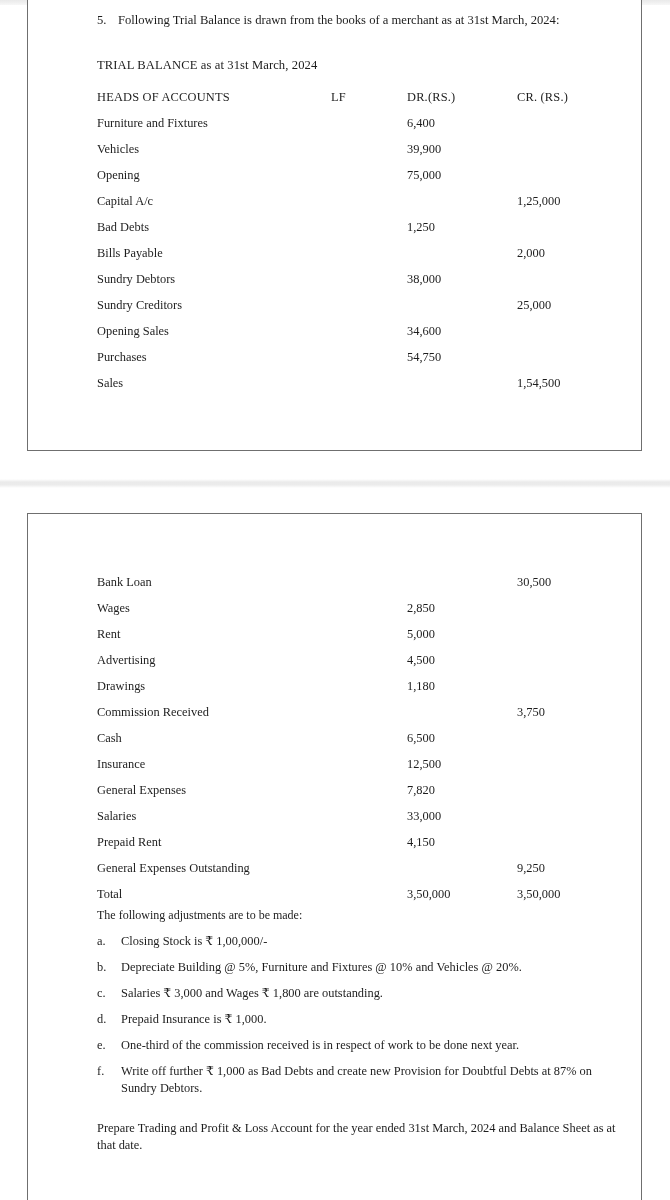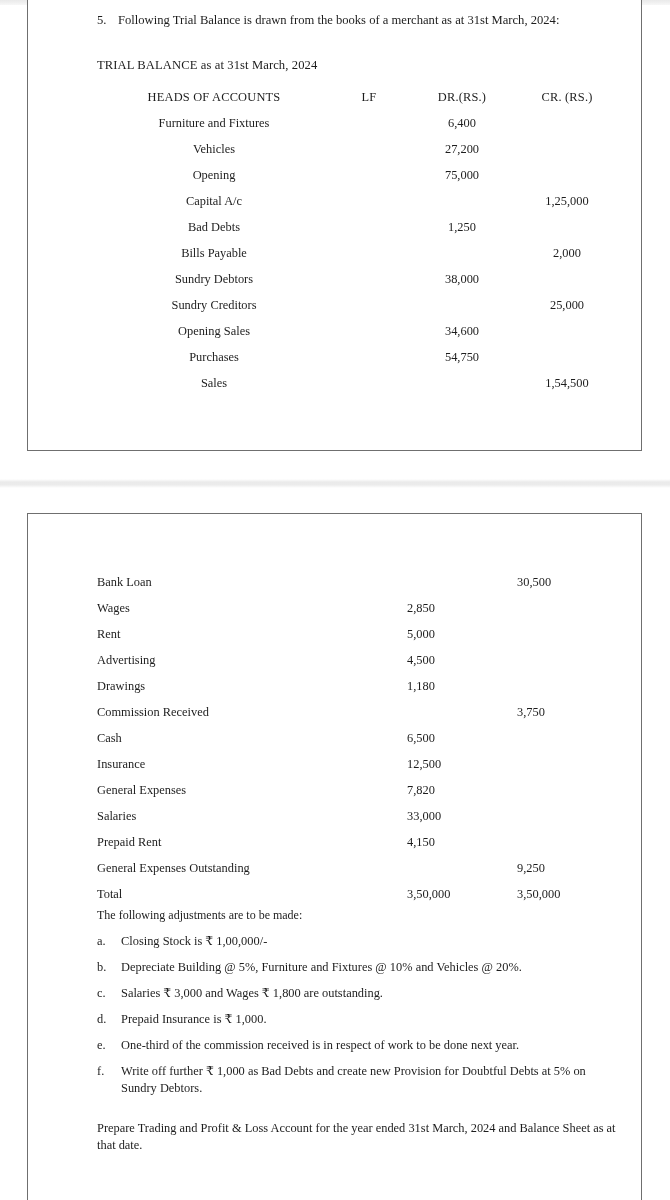--- a/index.html
+++ b/index.html
@@ -80,21 +80,21 @@
   .tb {
     position: absolute;
     left: 69px;
     top: 86px;
     width: 520px;
     border-collapse: collapse;
   }
   .tb td, .tb th {
     font-size: 12.4px;
     font-weight: normal;
-    text-align: center;
+    text-align: left;
     padding: 0;
     height: 26px;
     vertical-align: middle;
     white-space: nowrap;
   }
   .tb .c-head  { width: 234px; padding-left: 0; }
   .tb .c-lf    { width: 76px;  }
   .tb .c-dr    { width: 110px; }
   .tb .c-cr    { width: 100px; }
   .tb thead td { letter-spacing: .2px; }
@@ -181,21 +181,21 @@
       <tbody>
           <tr>
             <td class="c-head">Furniture and Fixtures</td>
             <td class="c-lf"></td>
             <td class="c-dr">6,400</td>
             <td class="c-cr"></td>
           </tr>
           <tr>
             <td class="c-head">Vehicles</td>
             <td class="c-lf"></td>
-            <td class="c-dr">27,200</td>
+            <td class="c-dr">39,900</td>
             <td class="c-cr"></td>
           </tr>
           <tr>
             <td class="c-head">Opening</td>
             <td class="c-lf"></td>
             <td class="c-dr">75,000</td>
             <td class="c-cr"></td>
           </tr>
           <tr>
             <td class="c-head">Capital A/c</td>
@@ -355,20 +355,20 @@
           <div class="adj-item">
             <span class="adj-letter">d.</span>
             <span class="adj-body">Prepaid Insurance is ₹ 1,000.</span>
           </div>
           <div class="adj-item">
             <span class="adj-letter">e.</span>
             <span class="adj-body">One-third of the commission received is in respect of work to be done next year.</span>
           </div>
           <div class="adj-item">
             <span class="adj-letter">f.</span>
-            <span class="adj-body">Write off further ₹ 1,000 as Bad Debts and create new Provision for Doubtful Debts at 5% on Sundry Debtors.</span>
+            <span class="adj-body">Write off further ₹ 1,000 as Bad Debts and create new Provision for Doubtful Debts at 87% on Sundry Debtors.</span>
           </div>
         </div>
       <div class="adj-closing">Prepare Trading and Profit &amp; Loss Account for the year ended 31st March, 2024 and Balance Sheet as at that date.</div>
     </div>
 
   </div>
 </div>
 
 </body></html>

